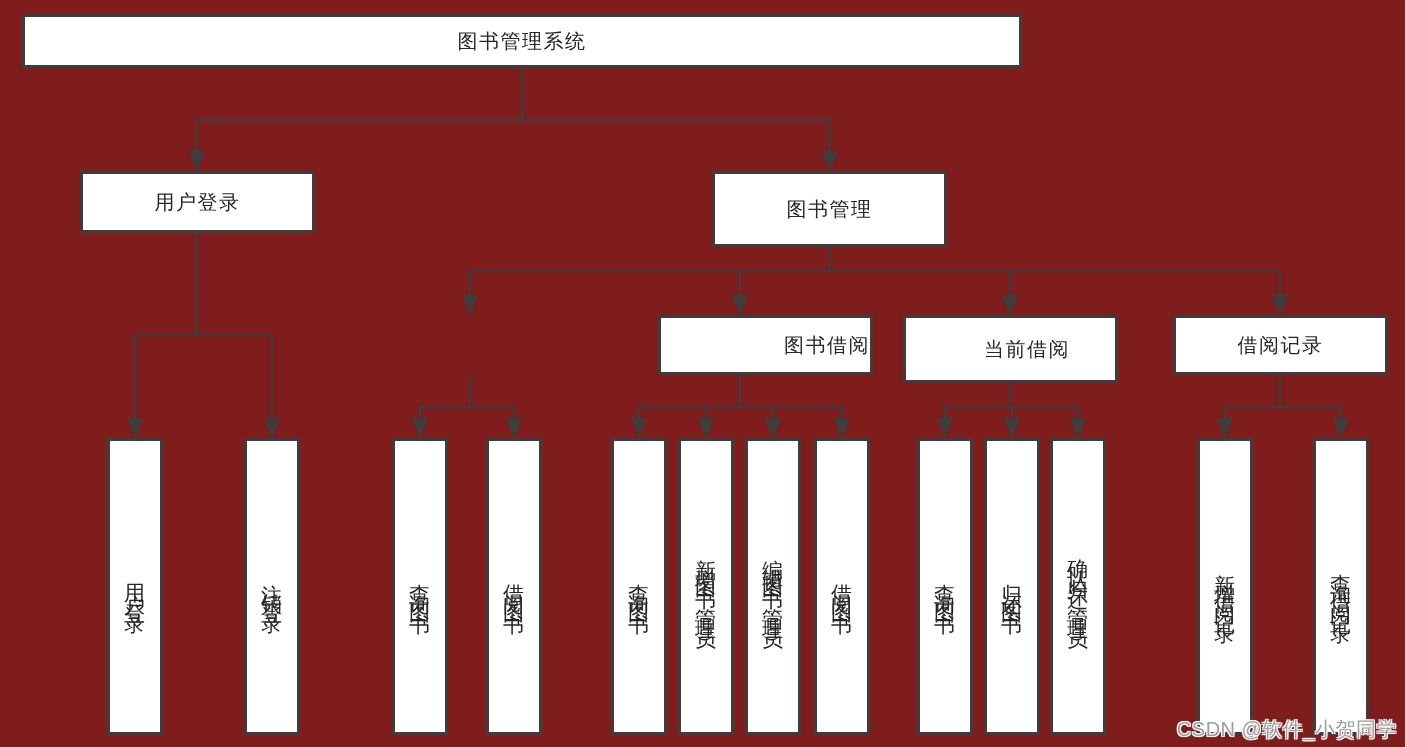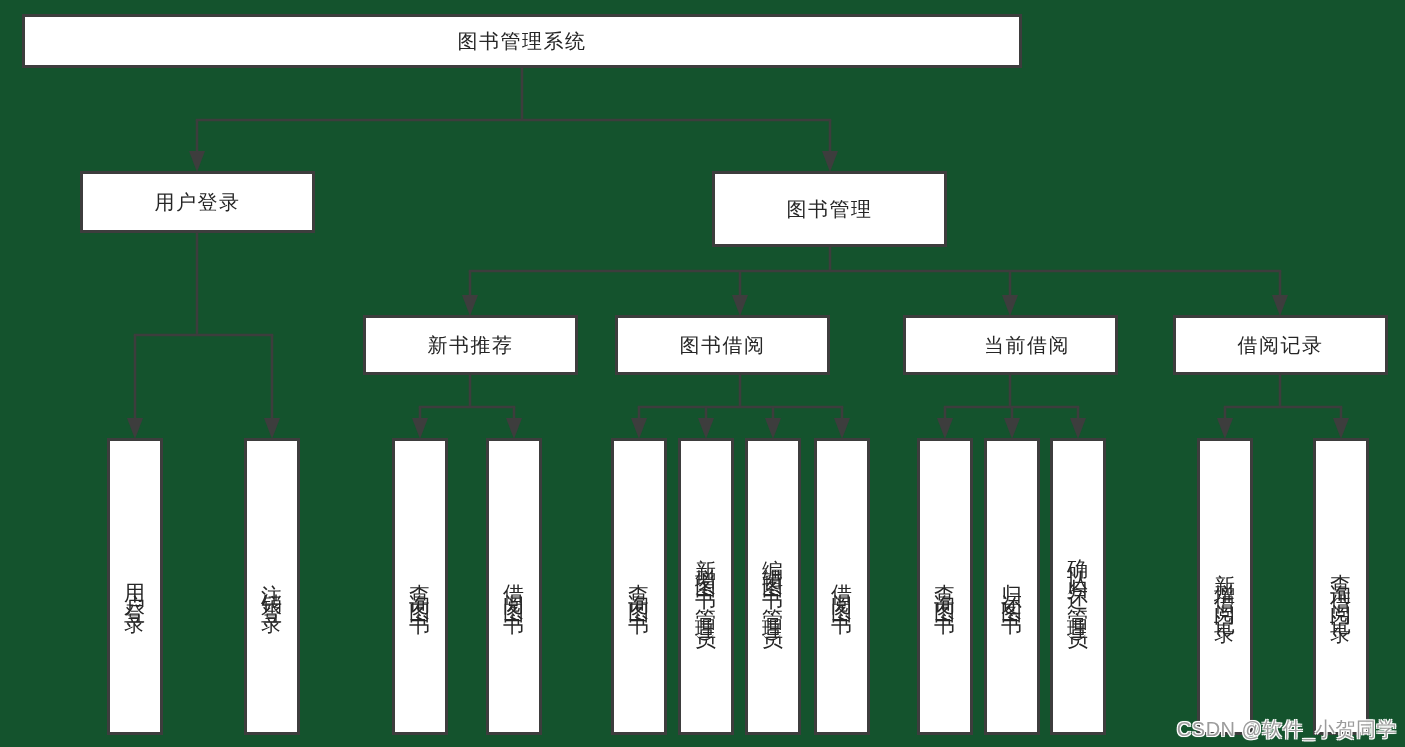--- a/index.html
+++ b/index.html
@@ -1,20 +1,20 @@
 <!DOCTYPE html>
 <html><head>
 <meta charset="utf-8">
 <style>
   html, body { margin: 0; padding: 0; background: #ffffff; }
   .canvas {
     position: relative;
     width: 1405px;
     height: 747px;
-    background: #14532d;
+    background: #7f1d1d;
     font-family: "Liberation Sans", "DejaVu Sans", sans-serif;
     overflow: hidden;
   }
   .connector-layer {
     position: absolute;
     left: 0; top: 0;
     width: 1405px; height: 747px;
   }
   .node {
     position: absolute;
@@ -127,27 +127,24 @@
     <span class="hlabel">图书管理系统</span>
   </div>
 
   <div class="node" style="left:80px; top:171px; width:235px; height:62px;">
     <span class="hlabel">用户登录</span>
   </div>
   <div class="node" style="left:712px; top:171px; width:235px; height:76px;">
     <span class="hlabel">图书管理</span>
   </div>
 
-  <div class="node" style="left:363px; top:315px; width:215px; height:60px;">
-    <span class="hlabel">新书推荐</span>
-  </div>
-  <div class="node" style="left:615px; top:315px; width:215px; height:60px;">
+  <div class="node" style="left:658px; top:315px; width:215px; height:60px;justify-content:flex-end;">
     <span class="hlabel">图书借阅</span>
   </div>
-  <div class="node" style="left:903px; top:315px; width:215px; height:60px;padding-left:33px;">
+  <div class="node" style="left:903px; top:315px; width:215px; height:68px;padding-left:33px;">
     <span class="hlabel">当前借阅</span>
   </div>
   <div class="node" style="left:1173px; top:315px; width:215px; height:60px;">
     <span class="hlabel">借阅记录</span>
   </div>
 
   <div class="node" style="left:107px; top:438px; width:56px; height:297px;">
     <span class="leaf-label">用户登录</span>
   </div>
   <div class="node" style="left:244px; top:438px; width:56px; height:297px;">

